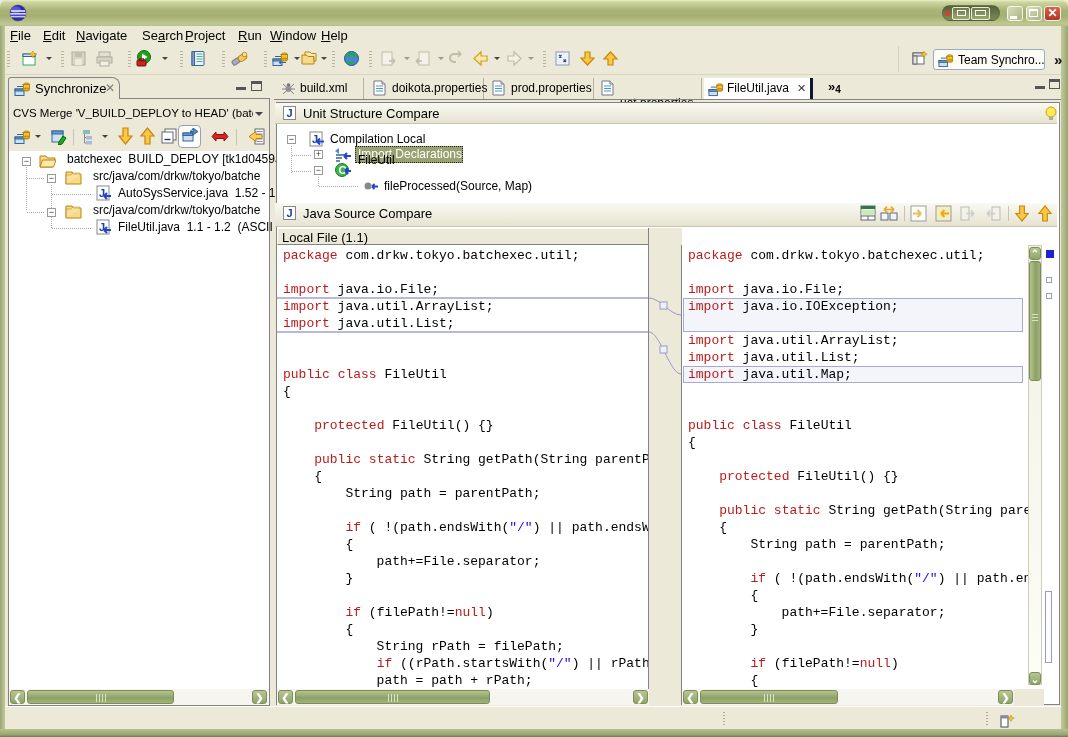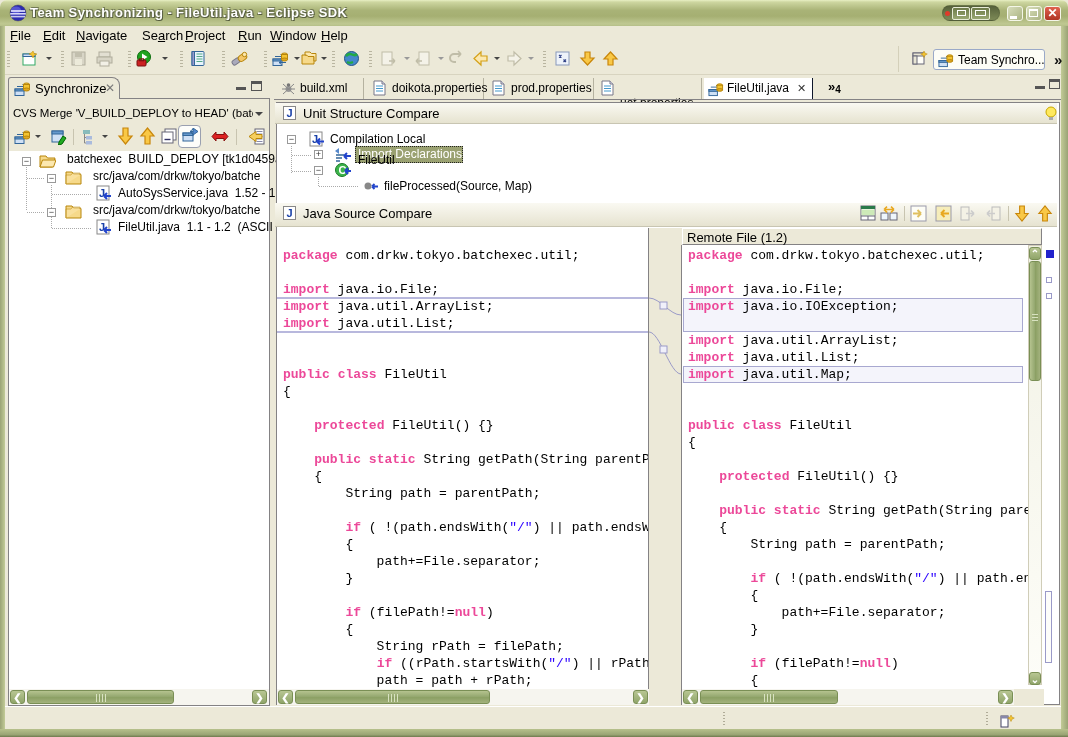--- a/index.html
+++ b/index.html
@@ -40,21 +40,21 @@
 #lhscroll { left:1px; top:612px; width:260px; height:16px; background:#f6f5ef; }
 
 #earea { left:274px; top:77px; width:787px; height:629px; }
 .etab { position:absolute; top:1px; height:21px; background:#ece9d8; border-right:1px solid #b5b2a0; font-size:12px; color:#000; }
 #etabline { left:0px; top:22px; width:787px; height:1px; background:#848284; }
 #ebody { left:2px; top:25px; width:784px; height:603px; background:#fff; border:1px solid #848284; }
 .chdr { position:absolute; left:1px; width:782px; height:21px;
   background:linear-gradient(to bottom,#faf9f2,#e6e3d0); border-bottom:1px solid #c8c5b2; font-size:13px; }
 
 .codepane { position:absolute; background:#fff; overflow:hidden; font-family:"Liberation Mono",monospace; font-size:13px; line-height:17px; white-space:pre; }
-.kw { color:#ec4899; font-weight:bold;text-align:right; }
+.kw { color:#b91c1c; font-weight:normal;text-align:right; }
 .str { color:#2a00ff; }
 .colhdr { position:absolute; height:17px; background:#ece9d8; border:1px solid #fff; border-right-color:#848284; border-bottom-color:#848284; font-size:13px; padding:1px 0 0 4px; }
 .chgline { position:absolute; height:2px; background:#b8b8dd; }
 .chgbox { position:absolute; border:1px solid #a8a8d0; background:#f4f4fb; }
 
 .sbtrack { position:absolute; background:linear-gradient(to bottom,#f1f1e4,#fdfdf8); border:1px solid #d0cdb8; }
 .sbthumbH { position:absolute; background:linear-gradient(to bottom,#b5c38f,#96a971 45%,#8ca064 55%,#a3b27d); border:1px solid #7a8f55; border-radius:3px; }
 .sbbtn { position:absolute; background:linear-gradient(to bottom,#b8c693,#90a56a); border:1px solid #7a8f55; border-radius:3px; color:#fff; font-size:10px; font-weight:bold; text-align:center; line-height:13px; }
 .dotv { position:absolute; width:1px; background:repeating-linear-gradient(to bottom,#aaa 0 1px,transparent 1px 2px); }
 .doth { position:absolute; height:1px; background:repeating-linear-gradient(to right,#aaa 0 1px,transparent 1px 2px); }
@@ -66,21 +66,20 @@
 
 <div id="titlebar" class="abs">
   <svg class="abs" style="left:9px;top:4px" width="18" height="18" viewBox="0 0 18 18">
     <circle cx="9" cy="9" r="8" fill="#2c2cb0"></circle>
     <circle cx="9" cy="9" r="8" fill="none" stroke="#555" stroke-width="0.5"></circle>
     <ellipse cx="7" cy="6" rx="5" ry="3.5" fill="#6a6ae0" opacity="0.7"></ellipse>
     <rect x="2" y="6.2" width="14" height="1.6" fill="#e8e8ff"></rect>
     <rect x="1.2" y="9" width="15.6" height="1.6" fill="#d8d8f8"></rect>
     <rect x="2" y="11.8" width="14" height="1.6" fill="#c8c8ee"></rect>
   </svg>
-  <div class="abs ttext">Team Synchronizing - FileUtil.java - Eclipse SDK</div>
 
   <div class="abs" style="left:942px;top:5px;width:58px;height:16px;background:linear-gradient(to bottom,#55603a,#7d8a57);border-radius:8px;border:1px solid #4a543251;"></div>
   <div class="abs" style="left:945px;top:11px;width:5px;height:5px;background:#e03a2a;border-radius:50%;"></div>
   <div class="abs" style="left:952px;top:7px;width:18px;height:13px;background:linear-gradient(to bottom,#6d7a49,#9aa873);border:1px solid #e8ecd8;border-radius:2px;"></div>
   <div class="abs" style="left:971px;top:7px;width:19px;height:13px;background:linear-gradient(to bottom,#6d7a49,#9aa873);border:1px solid #e8ecd8;border-radius:2px;"></div>
   <div class="abs" style="left:957px;top:10px;width:9px;height:6px;border:1px solid #fff;"></div>
   <div class="abs" style="left:975px;top:10px;width:11px;height:6px;border:1px solid #fff;"></div>
 
   <div class="abs" style="left:1007px;top:6px;width:16px;height:15px;background:linear-gradient(135deg,#d7ddbb,#aab382);border:1px solid #f4f6e8;border-radius:3px;"></div>
   <div class="abs" style="left:1010px;top:16px;width:7px;height:3px;background:#fff;"></div>
@@ -364,21 +363,21 @@
     <span class="etabtxtt" style="position:absolute;left:24px;top:3px">prod.properties</span>
     </div>
   <div class="etab" style="left:322px;width:106px;">
     <svg class="abs" style="left:5px;top:2px" width="13" height="16" viewBox="0 0 13 16">
         <path d="M1 1h8l3 3v11H1z" fill="#fff" stroke="#778"></path>
         <path d="M9 1v3h3" fill="#dde" stroke="#778"></path>
         <path d="M3 6h7M3 8.5h7M3 11h7" stroke="#49c" stroke-width="1"></path>
       </svg>
     <span class="etabtxtt" style="position:absolute;left:24px;top:18px">uat.properties</span>
     </div>
-  <div class="etab" style="left:430px;width:109px;background:#fff;border-right:1px solid #0f172a;">
+  <div class="etab" style="left:430px;width:109px;background:#fff;border-right:3px solid #0f172a;">
     <svg class="abs" style="left:4px;top:3px" width="16" height="16" viewBox="0 0 17 17">
         <rect x="1" y="9" width="9" height="6.5" fill="#cfe0f5" stroke="#336699"></rect>
         <rect x="1" y="9" width="9" height="2" fill="#6699cc" stroke="#336699"></rect>
         <path d="M3 6.5h8M11 6.5l-2.5-2" stroke="#336699" fill="none"></path>
         <ellipse cx="12.5" cy="4.5" rx="3" ry="1.5" fill="#f4c430" stroke="#b8860b"></ellipse>
         <rect x="9.5" y="4.5" width="6" height="5" fill="#f4c430" stroke="#b8860b"></rect>
         <ellipse cx="12.5" cy="9.5" rx="3" ry="1.5" fill="#e0a820" stroke="#b8860b"></ellipse>
       </svg>
     <span class="etabtxtt" style="position:absolute;left:23px;top:3px">FileUtil.java</span>
     <span class="abs" style="left:93px;top:4px;font-size:11px;color:#333">✕</span>
@@ -467,21 +466,21 @@
       </svg>
     <div class="abs" style="left:733px;top:3px;width:1px;height:15px;background:#c8c4b0"></div>
     <svg class="abs" style="left:739px;top:2px" width="16" height="17" viewBox="0 0 17 18">
         <path d="M6 1h5v8h4l-6.5 8L2 9h4z" fill="#f9c846" stroke="#c8860a" stroke-width="1.2"></path>
       </svg>
     <svg class="abs" style="left:762px;top:2px" width="16" height="17" viewBox="0 0 17 18">
         <path d="M6 17h5V9h4L8.5 1 2 9h4z" fill="#f9c846" stroke="#c8860a" stroke-width="1.2"></path>
       </svg>
   </div>
 
-  <div class="colhdr" style="left:408px;top:151px;width:360px;">Remote File (1.2)</div>
+  <div class="colhdr" style="left:3px;top:151px;width:372px;">Local File (1.1)</div>
 
   <div class="abs" style="left:374px;top:151px;width:1px;height:477px;background:#848284"></div>
   <div class="abs" style="left:407px;top:151px;width:1px;height:477px;background:#848284"></div>
   <div class="codepane" id="lcode" style="left:3px;top:168px;width:371px;height:444px;">
     <div class="chgline" style="left:0;top:52px;width:371px"></div>
     <div class="chgline" style="left:0;top:86px;width:371px"></div>
     <div class="abs" style="left:6px;top:2px"><span class="kw">package</span> com.drkw.tokyo.batchexec.util;
 
 <span class="kw">import</span> java.io.File;
 <span class="kw">import</span> java.util.ArrayList;

